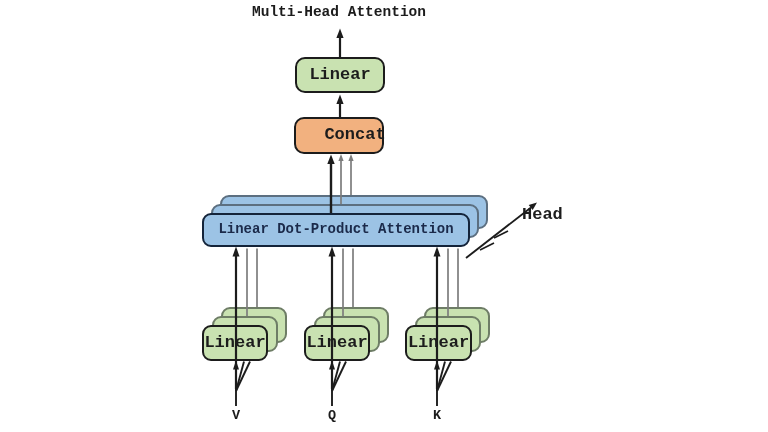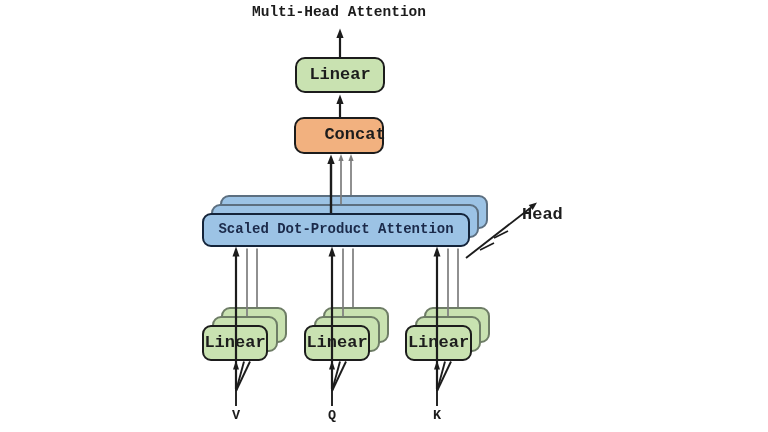--- a/index.html
+++ b/index.html
@@ -107,21 +107,21 @@
       <polygon points="537,202.5 532.7,209.9 528.7,204.9" stroke="none"></polygon>
       <line x1="494" y1="238" x2="508" y2="231" stroke-width="1.7"></line>
       <line x1="480" y1="250" x2="494" y2="243" stroke-width="1.7"></line>
     </g>
   </svg>
 
   <div class="lbl title" style="left:339px;top:5px;transform:translateX(-50%);">Multi-Head Attention</div>
 
   <div class="lbl" style="left:295px;top:57px;width:90px;height:36px;">Linear</div>
   <div class="lbl" style="left:294px;top:117px;width:82px;height:37px;margin-left:20px;">Concat</div>
-  <div class="lbl sdpa" style="left:202px;top:213px;width:268px;height:34px;">Scaled Dot-Product Attention</div>
+  <div class="lbl sdpa" style="left:202px;top:213px;width:268px;height:34px;">Linear Dot-Product Attention</div>
   <div class="lbl" style="left:522px;top:206px;">Head</div>
 
   <div class="lbl" style="left:202px;top:325px;width:66px;height:36px;">Linear</div>
   <div class="lbl" style="left:304px;top:325px;width:66px;height:36px;">Linear</div>
   <div class="lbl" style="left:405px;top:325px;width:67px;height:36px;">Linear</div>
 
   <div class="lbl io" style="left:236px;top:409px;transform:translateX(-50%);">V</div>
   <div class="lbl io" style="left:332px;top:409px;transform:translateX(-50%);">Q</div>
   <div class="lbl io" style="left:437px;top:409px;transform:translateX(-50%);">K</div>
 

